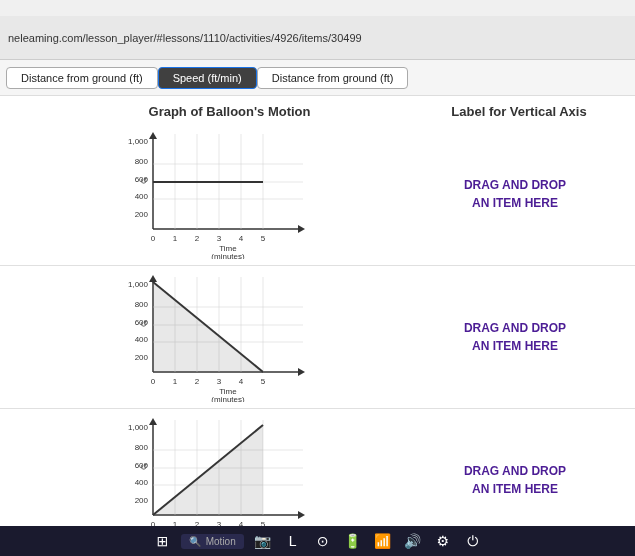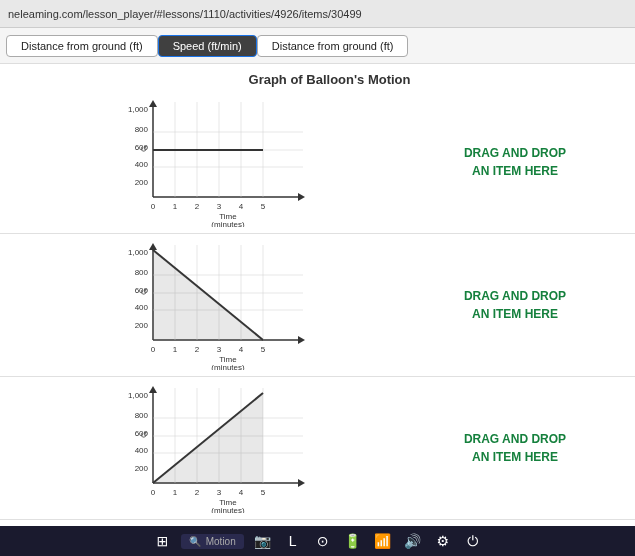--- a/index.html
+++ b/index.html
@@ -8,27 +8,28 @@
       background: #f0f0f0;
       width: 635px;
       height: 556px;
       overflow: hidden;
       font-size: 12px;
     }
 
     
     .url-bar {
       background: #e8e8e8;
-      height: 28px;
+      height: 44px;
       display: flex;
       align-items: center;
       padding: 0 8px;
       border-bottom: 1px solid #ccc;
       font-size: 11px;
       color: #333;
+      margin-top: 16px;
     }
 
     
     .tab-bar {
       background: #f5f5f5;
       height: 36px;
       display: flex;
       align-items: center;
       padding: 0 6px;
       border-bottom: 1px solid #ddd;
@@ -95,21 +96,21 @@
       align-items: center;
     }
 
     .drop-zone {
       width: 200px;
       min-height: 70px;
       display: flex;
       flex-direction: column;
       align-items: center;
       justify-content: center;
-      color: #15803d;
+      color: #4c1d95;
       font-size: 12px;
       font-weight: bold;
       text-align: center;
       line-height: 1.5;
       padding: 8px;
     }
 
     
     svg.graph {
       width: 200px;
@@ -163,20 +164,21 @@
 <div class="tab-bar">
   <button class="tab-button">Distance from ground (ft)</button>
   <button class="tab-button active">Speed (ft/min)</button>
   <button class="tab-button">Distance from ground (ft)</button>
 </div>
 
 <div class="main-content">
 
   <div class="section-header">
     <div class="graph-label">Graph of Balloon's Motion</div>
+    <div class="axis-label">Label for Vertical Axis</div>
   </div>
 
   <div class="graph-row">
     <div class="graph-area">
       <svg class="graph" viewBox="0 0 200 130">
 
         <line x1="35" y1="5" x2="35" y2="100" stroke="#333" stroke-width="1.5"></line>
 
         <line x1="35" y1="100" x2="185" y2="100" stroke="#333" stroke-width="1.5"></line>
 

